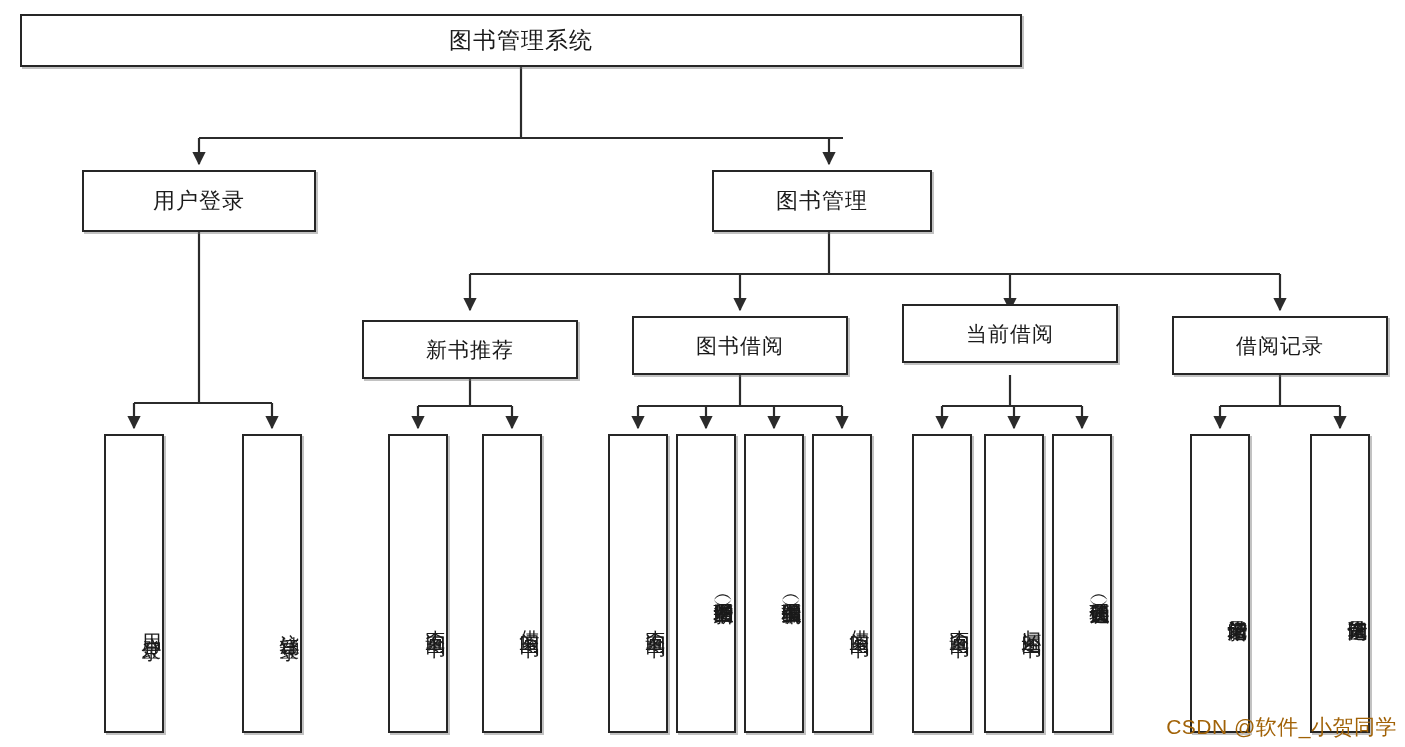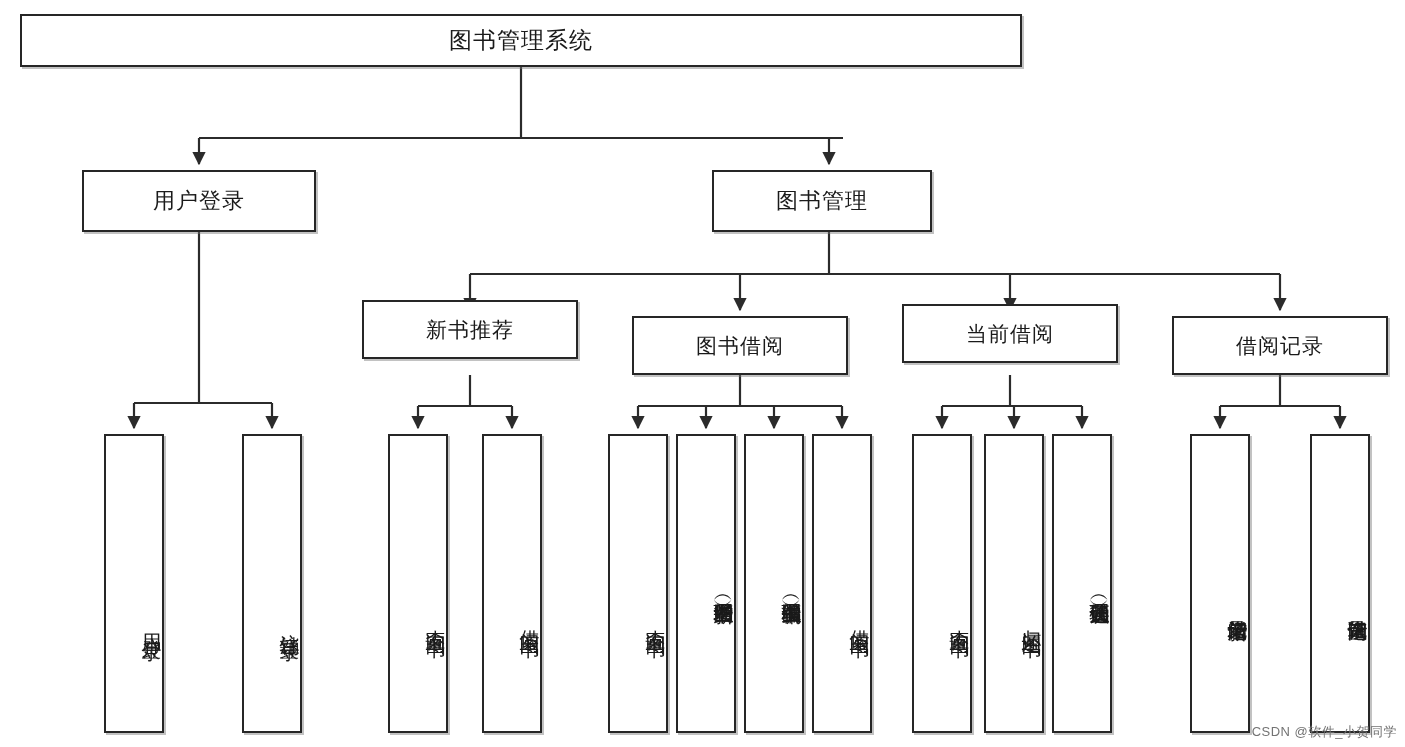--- a/index.html
+++ b/index.html
@@ -66,22 +66,22 @@
     stroke-width: 2.2;
     fill: none;
   }
   .arrowfill {
     fill: #2b2b2b;
   }
   .watermark {
     position: absolute;
     right: 8px;
     bottom: 6px;
-    font-size: 13px;
-    color: #737373;
+    font-size: 21px;
+    color: #a16207;
     letter-spacing: 0.5px;
     white-space: nowrap;
   }
 </style>
 </head>
 <body>
 
 <div id="canvas">
 
   <svg class="edges" viewBox="0 0 1405 747">
@@ -136,21 +136,21 @@
     <span>图书管理系统</span>
   </div>
 
   <div class="node node-l2" style="left:82px; top:170px; width:234px; height:62px;">
     <span>用户登录</span>
   </div>
   <div class="node node-l2" style="left:712px; top:170px; width:220px; height:62px;">
     <span>图书管理</span>
   </div>
 
-  <div class="node node-l3" style="left:362px; top:300px; width:216px; height:59px;">
+  <div class="node node-l3" style="left:362px; top:320px; width:216px; height:59px;">
     <span>新书推荐</span>
   </div>
   <div class="node node-l3" style="left:632px; top:316px; width:216px; height:59px;justify-content:center;">
     <span>图书借阅</span>
   </div>
   <div class="node node-l3" style="left:902px; top:304px; width:216px; height:59px;">
     <span>当前借阅</span>
   </div>
   <div class="node node-l3" style="left:1172px; top:316px; width:216px; height:59px;">
     <span>借阅记录</span>

